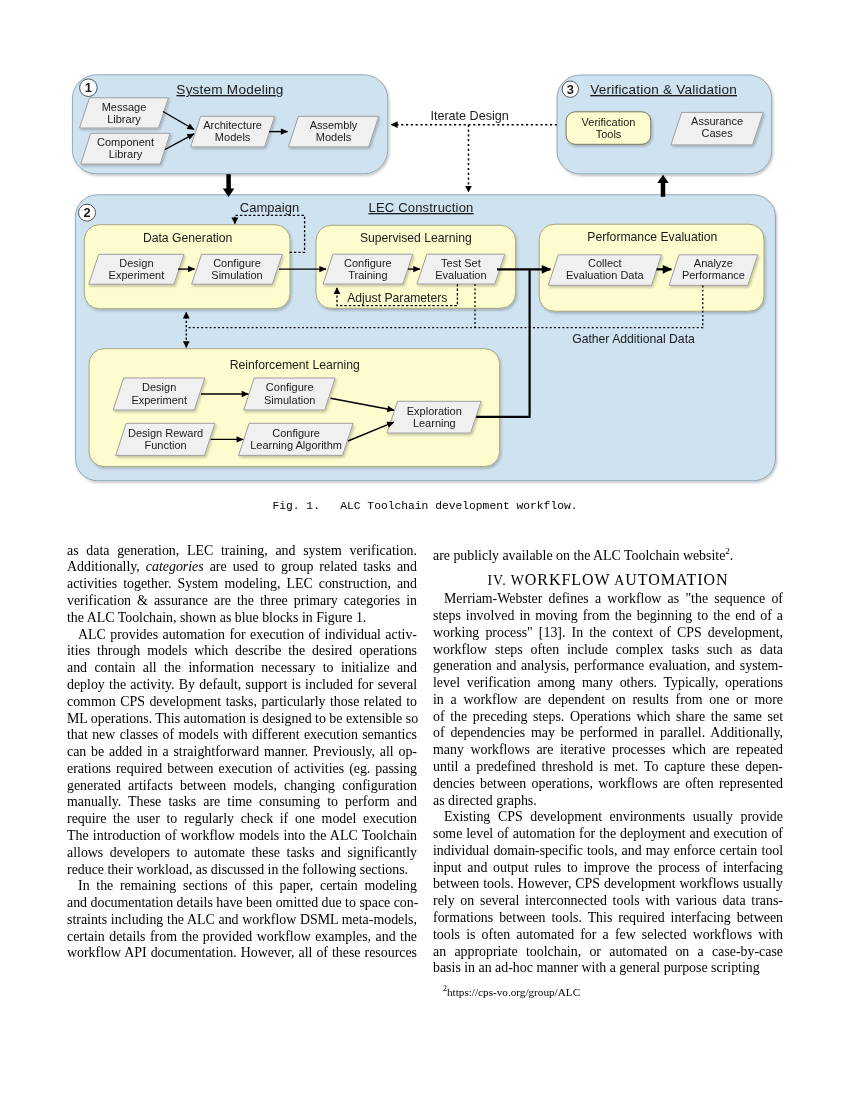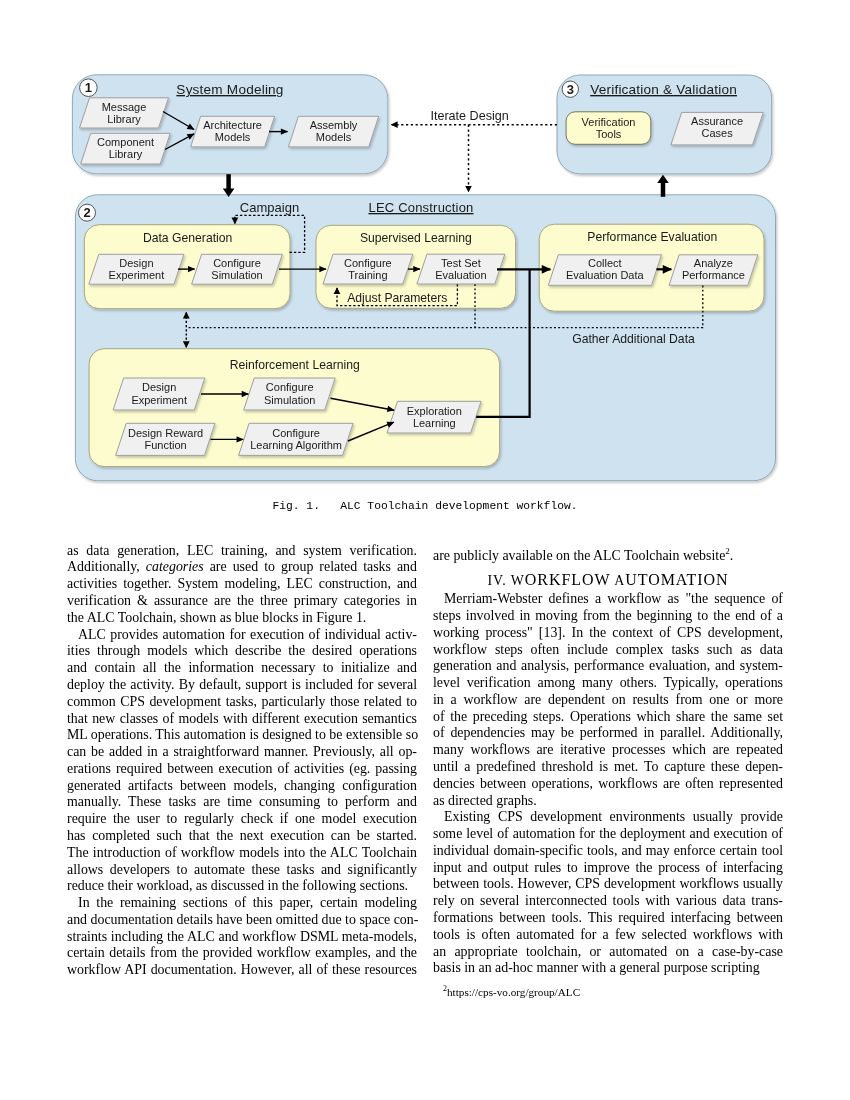--- a/index.html
+++ b/index.html
@@ -168,28 +168,27 @@
 <div>as data generation, LEC training, and system verification.</div>
 <div>Additionally, <i>categories</i> are used to group related tasks and</div>
 <div>activities together. System modeling, LEC construction, and</div>
 <div>verification &amp; assurance are the three primary categories in</div>
 <div class="last">the ALC Toolchain, shown as blue blocks in Figure 1.</div>
 <div class="ind">ALC provides automation for execution of individual activ-</div>
 <div>ities through models which describe the desired operations</div>
 <div>and contain all the information necessary to initialize and</div>
 <div>deploy the activity. By default, support is included for several</div>
 <div>common CPS development tasks, particularly those related to</div>
+<div>ML operations. This automation is designed to be extensible so</div>
 <div>that new classes of models with different execution semantics</div>
-<div>ML operations. This automation is designed to be extensible so</div>
 <div>can be added in a straightforward manner. Previously, all op-</div>
 <div>erations required between execution of activities (eg. passing</div>
 <div>generated artifacts between models, changing configuration</div>
 <div>manually. These tasks are time consuming to perform and</div>
 <div>require the user to regularly check if one model execution</div>
-<div>has completed such that the next execution can be started.</div>
 <div>The introduction of workflow models into the ALC Toolchain</div>
 <div>allows developers to automate these tasks and significantly</div>
 <div class="last">reduce their workload, as discussed in the following sections.</div>
 <div class="ind">In the remaining sections of this paper, certain modeling</div>
 <div>and documentation details have been omitted due to space con-</div>
 <div>straints including the ALC and workflow DSML meta-models,</div>
 <div>certain details from the provided workflow examples, and the</div>
 <div>workflow API documentation. However, all of these resources</div>
 </div>
 <div class="col" id="rcol">

